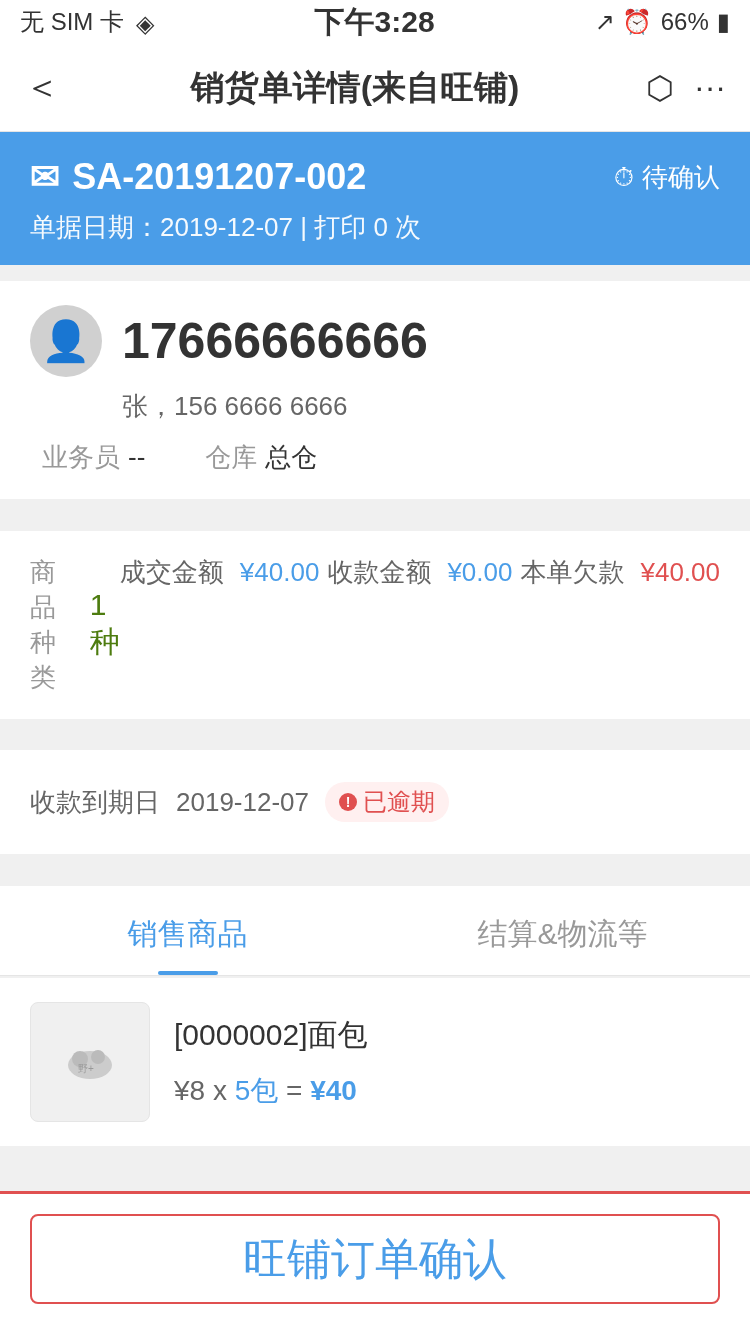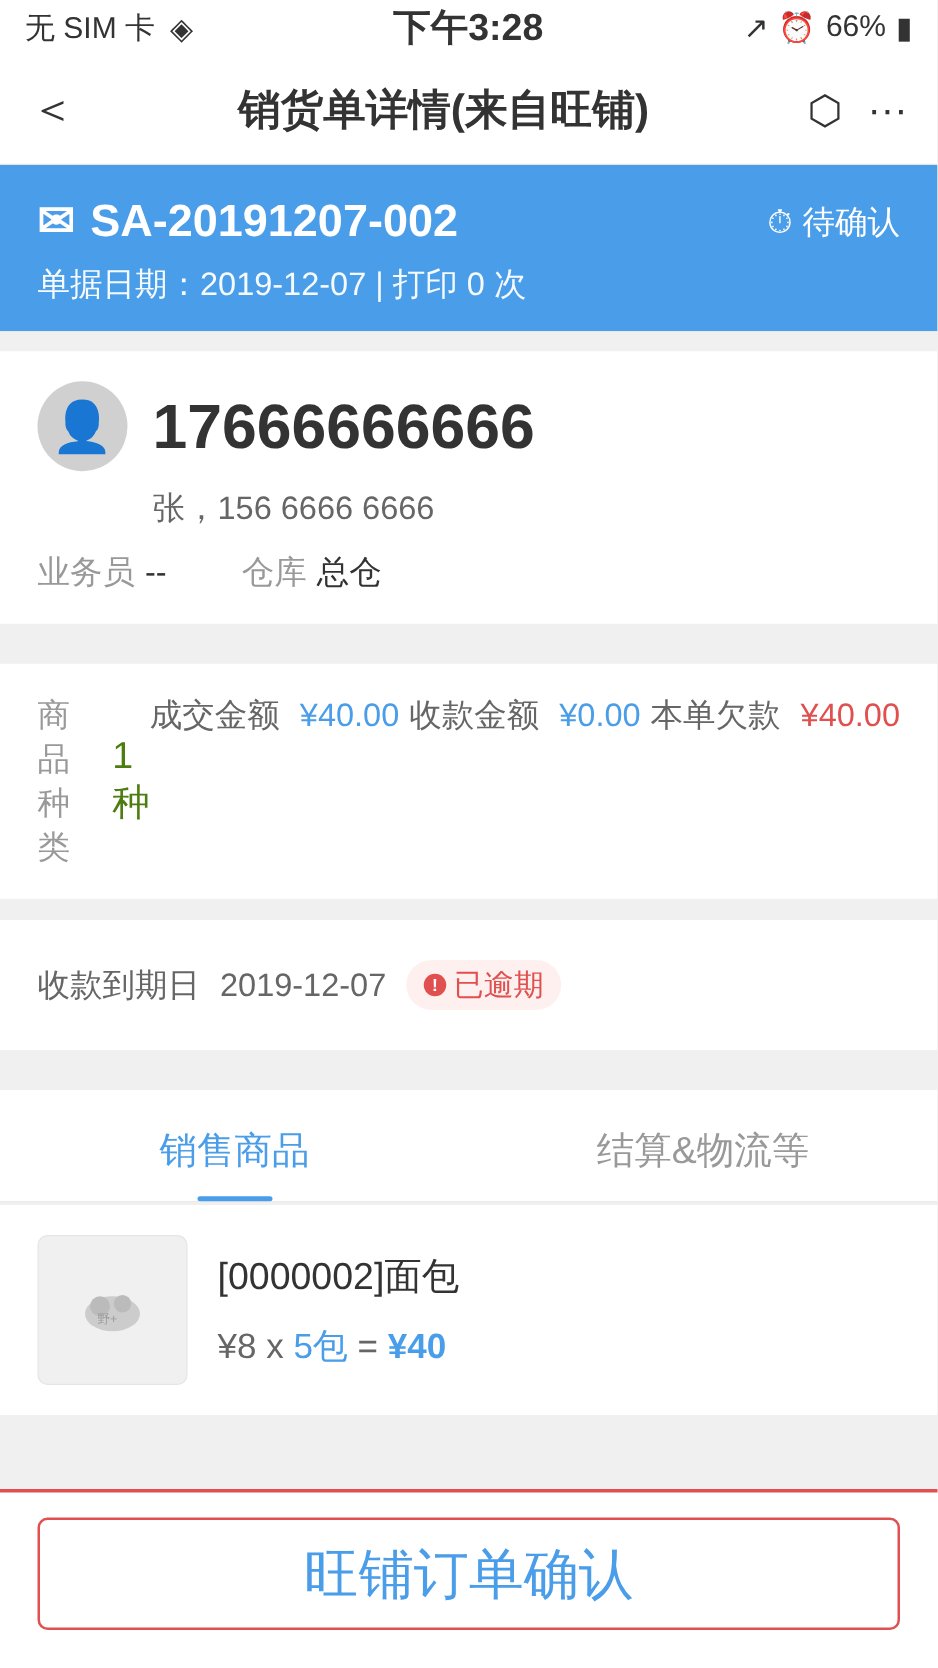--- a/index.html
+++ b/index.html
@@ -130,38 +130,38 @@
     }
     .customer-name {
       font-size: 26px;
       color: #666;
       margin-left: 92px;
       margin-bottom: 16px;
     }
     .customer-meta {
       display: flex;
       align-items: flex-start;
-      margin-left: 0;
+      margin-left: 12px;
       font-size: 26px;
       color: #666;
     }
     .meta-item {
       display: flex;
       align-items: center;
       gap: 8px;
       margin-right: 60px;
     }
     .meta-label { color: #999; }
     .meta-value { color: #333; }
 
     
     .summary-section {
       background: #fff;
       padding: 24px 30px;
-      margin-bottom: 1px;
+      margin-bottom: 15px;
       display: flex;
       align-items: flex-start;
     }
     .summary-left {
       flex: 1;
       display: flex;
       align-items: center;
       gap: 16px;
     }
     .summary-label { font-size: 26px; color: #999; }

